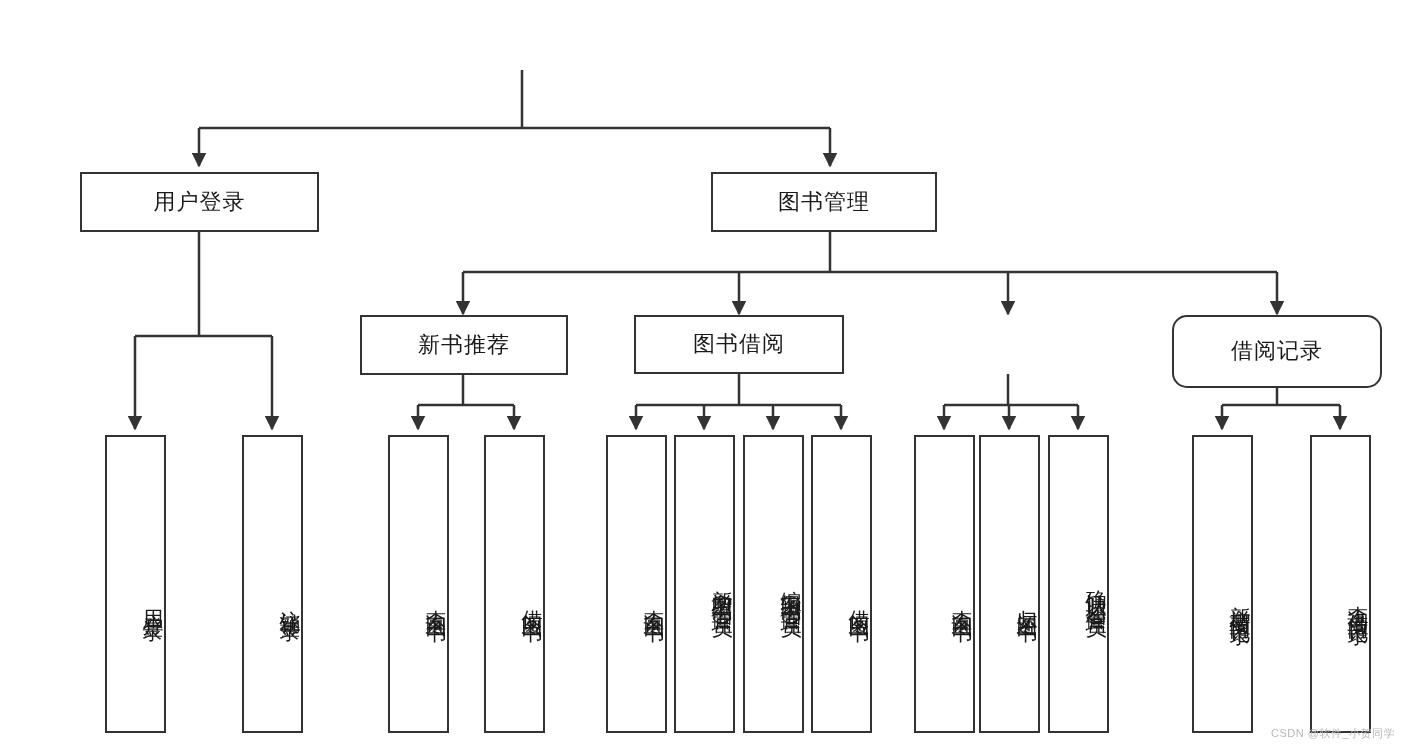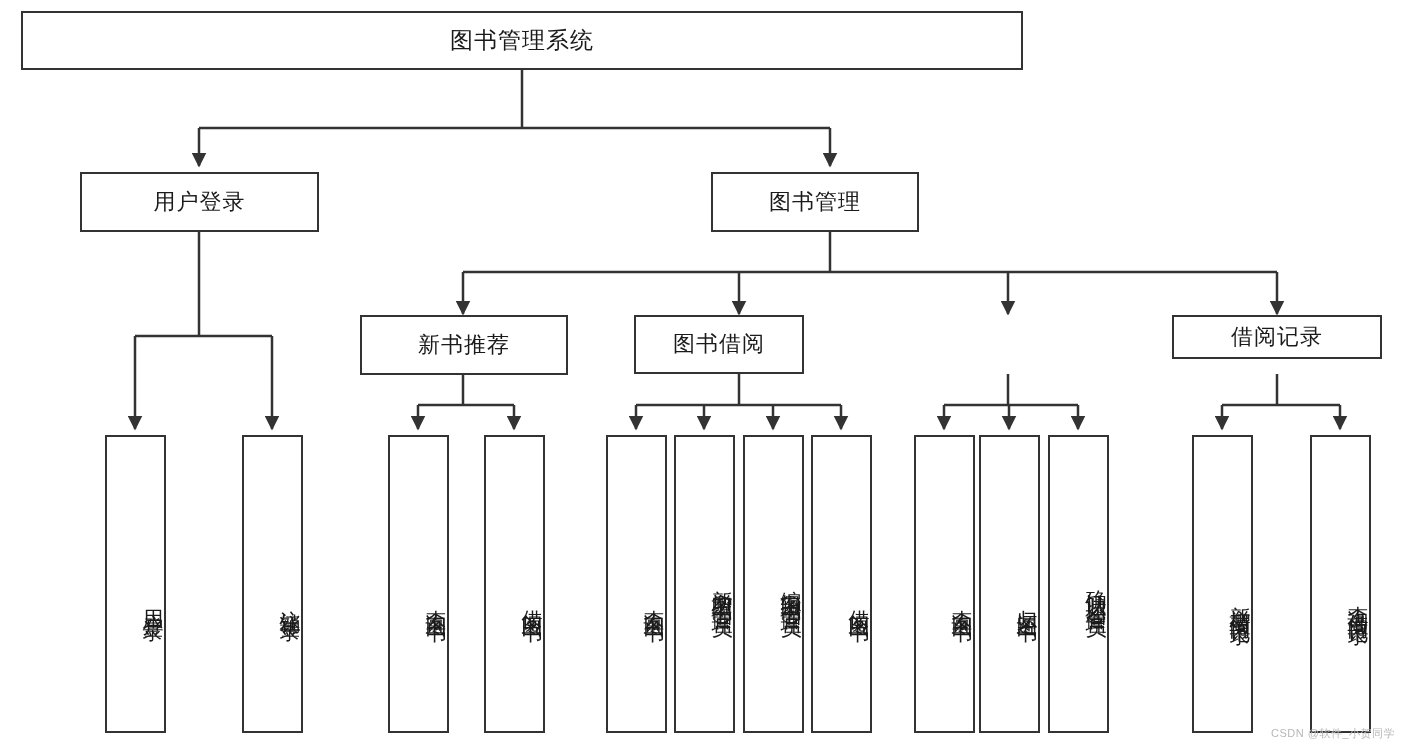--- a/index.html
+++ b/index.html
@@ -115,28 +115,27 @@
       <path d="M 1009 405 L 1009 429" marker-end="url(#arrow)"></path>
       <path d="M 1078 405 L 1078 429" marker-end="url(#arrow)"></path>
 
       <path d="M 1277 374 L 1277 405"></path>
       <path d="M 1222 405 L 1340 405"></path>
       <path d="M 1222 405 L 1222 429" marker-end="url(#arrow)"></path>
       <path d="M 1340 405 L 1340 429" marker-end="url(#arrow)"></path>
     </g>
   </svg>
 
-  <div class="node horiz root" style="left:21px; top:11px; width:1002px; height:59px;">图书管理系统</div>
 
   <div class="node horiz" style="left:80px; top:172px; width:239px; height:60px;">用户登录</div>
-  <div class="node horiz" style="left:711px; top:172px; width:208px; height:60px;">图书管理</div>
+  <div class="node horiz" style="left:711px; top:172px; width:226px; height:60px;">图书管理</div>
 
   <div class="node horiz" style="left:360px; top:315px; width:208px; height:60px;">新书推荐</div>
-  <div class="node horiz" style="left:634px; top:315px; width:170px; height:59px;">图书借阅</div>
-  <div class="node horiz" style="left:1172px; top:315px; width:210px; height:44px;">借阅记录</div>
+  <div class="node horiz" style="left:634px; top:315px; width:210px; height:59px;">图书借阅</div>
+  <div class="node horiz" style="left:1172px; top:315px; width:210px; height:73px;border-radius:15px;">借阅记录</div>
 
   <div class="node vert" style="left:105px; top:435px; width:61px; height:298px;">用户登录</div>
   <div class="node vert" style="left:242px; top:435px; width:61px; height:298px;">注销登录</div>
 
   <div class="node vert" style="left:388px; top:435px; width:61px; height:298px;">查询图书</div>
   <div class="node vert" style="left:484px; top:435px; width:61px; height:298px;">借阅图书</div>
 
   <div class="node vert" style="left:606px; top:435px; width:61px; height:298px;">查询图书</div>
   <div class="node vert tall" style="left:674px; top:435px; width:61px; height:298px;">新增图书（管理员）</div>
   <div class="node vert tall" style="left:743px; top:435px; width:61px; height:298px;">编辑图书（管理员）</div>

